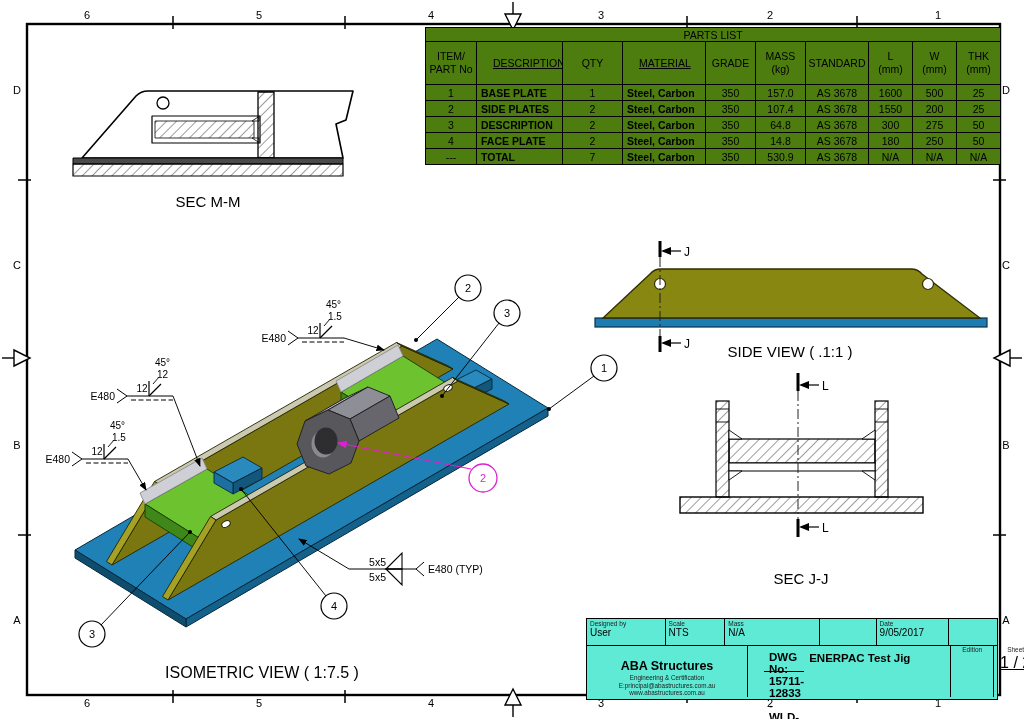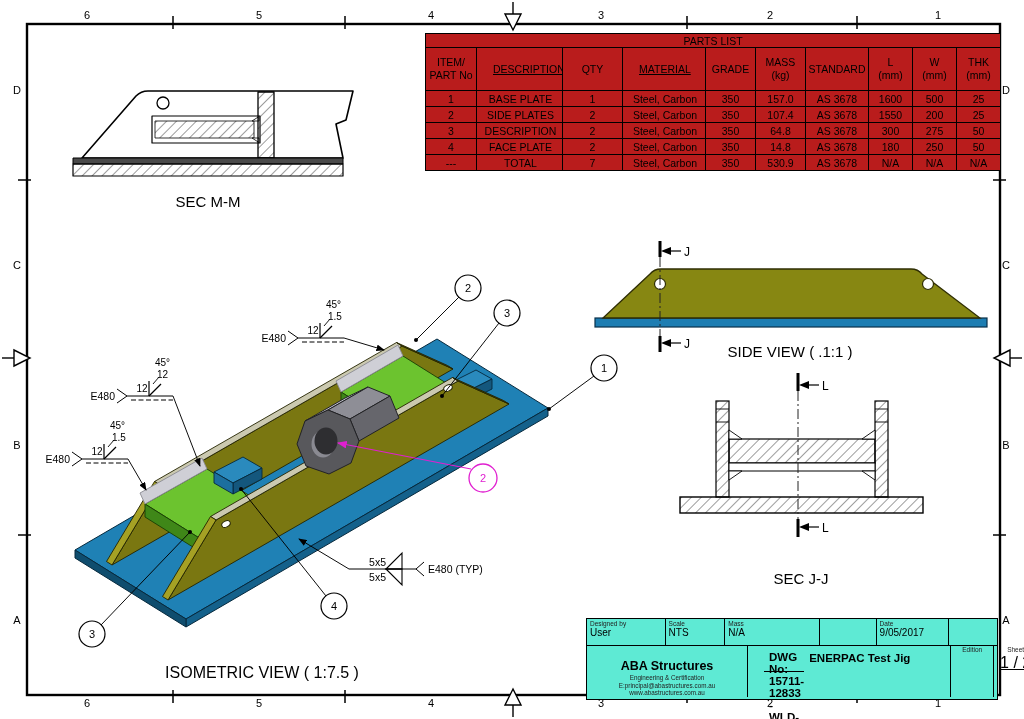--- a/index.html
+++ b/index.html
@@ -1,27 +1,27 @@
 <!DOCTYPE html>
 <html><head>
 <meta charset="utf-8">
 <style>
   html,body{margin:0;padding:0;background:#fff;}
   #page{position:relative;width:1024px;height:719px;background:#fff;overflow:hidden;
         font-family:"Liberation Sans",sans-serif;color:#000;}
   #cad{position:absolute;left:0;top:0;}
   
   #parts{position:absolute;left:425px;top:27px;width:576px;border-collapse:collapse;
-         table-layout:fixed;background:#b91c1c;margin-top:6px;}
+         table-layout:fixed;background:#4d7c0f;}
   #parts th,#parts td{border:1px solid #000;font-weight:normal;font-size:10.5px;
          padding:0 2px;overflow:hidden;}
   #parts .title-cell{height:13px;text-align:center;font-size:10.5px;border:1.4px solid #000;}
   #parts thead .hdr th{height:42px;text-align:center;white-space:pre-line;line-height:1.2;}
   #parts tbody td{height:15px;text-align:center;}
-  #parts tbody td.c1,#parts tbody td.c3{text-align:center;padding-left:4px;}
+  #parts tbody td.c1,#parts tbody td.c3{text-align:left;padding-left:4px;font-weight:bold;}
   #parts thead th.h1,#parts thead th.h3{text-align:left;padding-left:16px;text-decoration:underline;}
   
   #tblock{position:absolute;left:586px;top:618px;width:412px;height:82px;
           border:1.8px solid #000;box-sizing:border-box;background:#5eead4;font-size:10px;}
   .tb-row1{display:flex;height:27px;border-bottom:1.2px solid #000;box-sizing:border-box;}
   .tb-cell{border-right:1.2px solid #000;box-sizing:border-box;padding:1px 3px;overflow:hidden;}
   .tb-cell:last-child{border-right:none;}
   .tb-label{font-size:6.5px;color:#222;line-height:1.1;display:block;}
   .tb-value{font-size:10px;line-height:1.2;display:block;}
   .tb-lower{display:flex;height:51px;}

